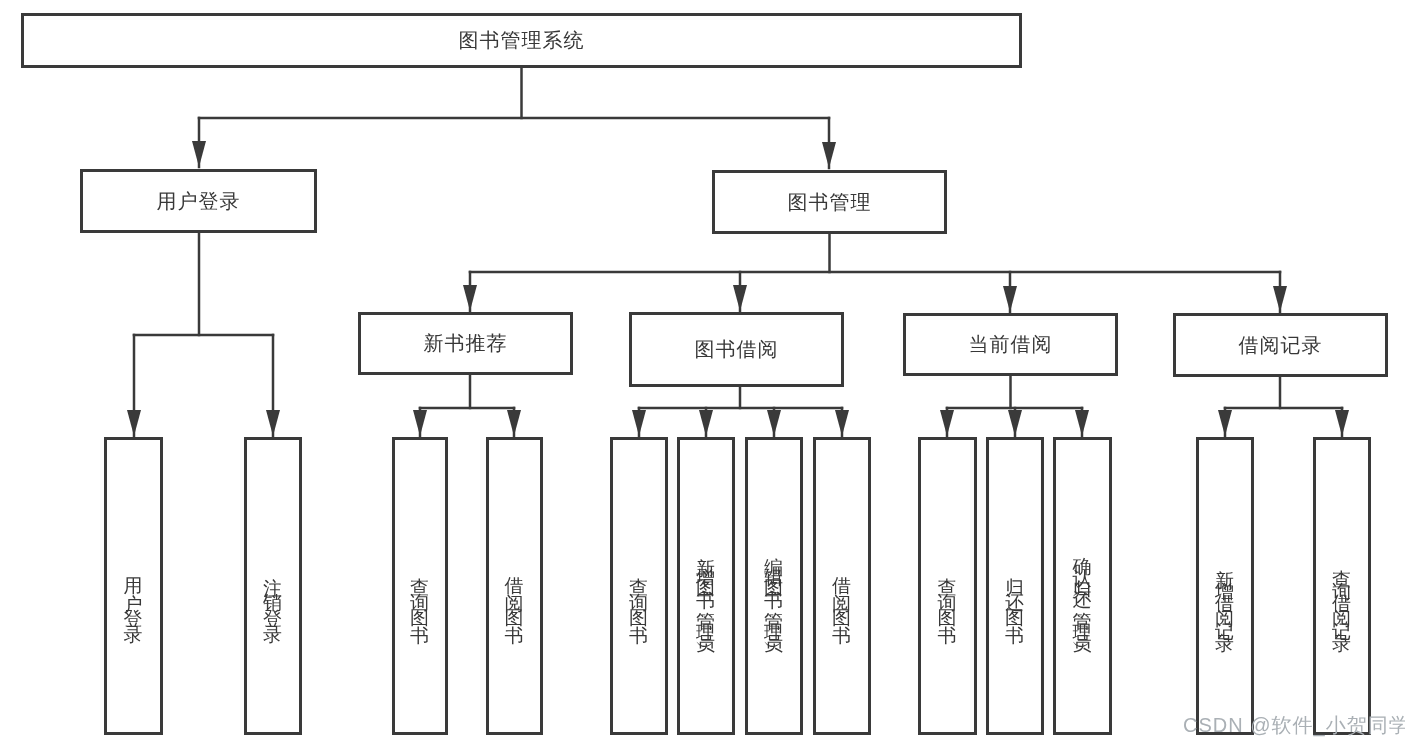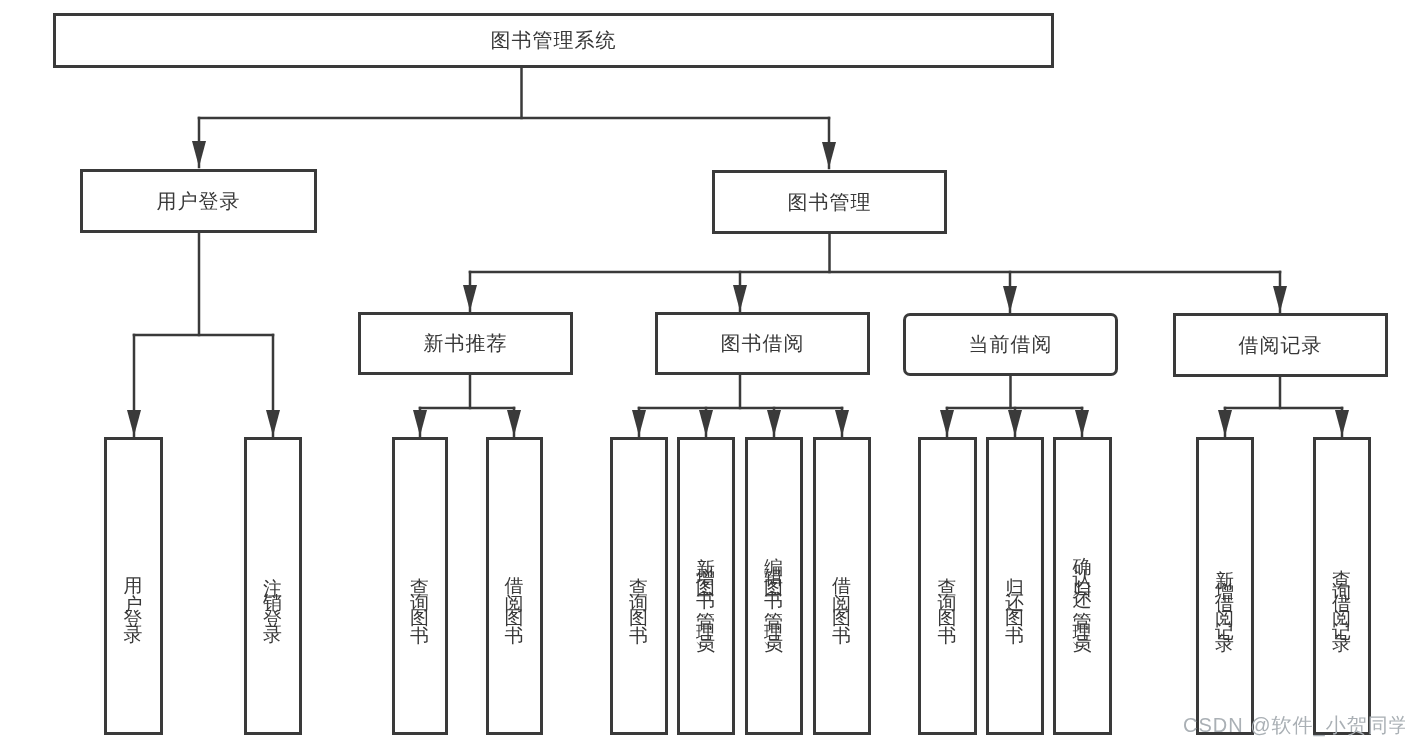--- a/index.html
+++ b/index.html
@@ -94,38 +94,38 @@
       <path d="M1015 408 V436" marker-end="url(#arrow)"></path>
       <path d="M1082 408 V436" marker-end="url(#arrow)"></path>
 
       <path d="M1280 377 V408"></path>
       <path d="M1225 408 H1342"></path>
       <path d="M1225 408 V436" marker-end="url(#arrow)"></path>
       <path d="M1342 408 V436" marker-end="url(#arrow)"></path>
     </g>
   </svg>
 
-  <div class="box" style="left:21px;top:13px;width:1001px;height:55px;margin-left:32px;">
+  <div class="box" style="left:21px;top:13px;width:1001px;height:55px;">
     <span>图书管理系统</span>
   </div>
 
   <div class="box" style="left:80px;top:169px;width:237px;height:64px;">
     <span>用户登录</span>
   </div>
   <div class="box" style="left:712px;top:170px;width:235px;height:64px;">
     <span>图书管理</span>
   </div>
 
   <div class="box" style="left:358px;top:312px;width:215px;height:63px;">
     <span>新书推荐</span>
   </div>
-  <div class="box" style="left:655px;top:312px;width:215px;height:63px;">
+  <div class="box" style="left:629px;top:312px;width:215px;height:75px;">
     <span>图书借阅</span>
   </div>
-  <div class="box" style="left:903px;top:313px;width:215px;height:63px;border-radius:7px;">
+  <div class="box" style="left:903px;top:313px;width:215px;height:63px;">
     <span>当前借阅</span>
   </div>
   <div class="box" style="left:1173px;top:313px;width:215px;height:64px;align-items:center;">
     <span>借阅记录</span>
   </div>
 
   <div class="box leaf sp4" style="left:104px;top:437px;width:59px;height:298px;">
     <span class="vtext">用户登录</span>
   </div>
   <div class="box leaf sp4" style="left:244px;top:437px;width:58px;height:298px;">

